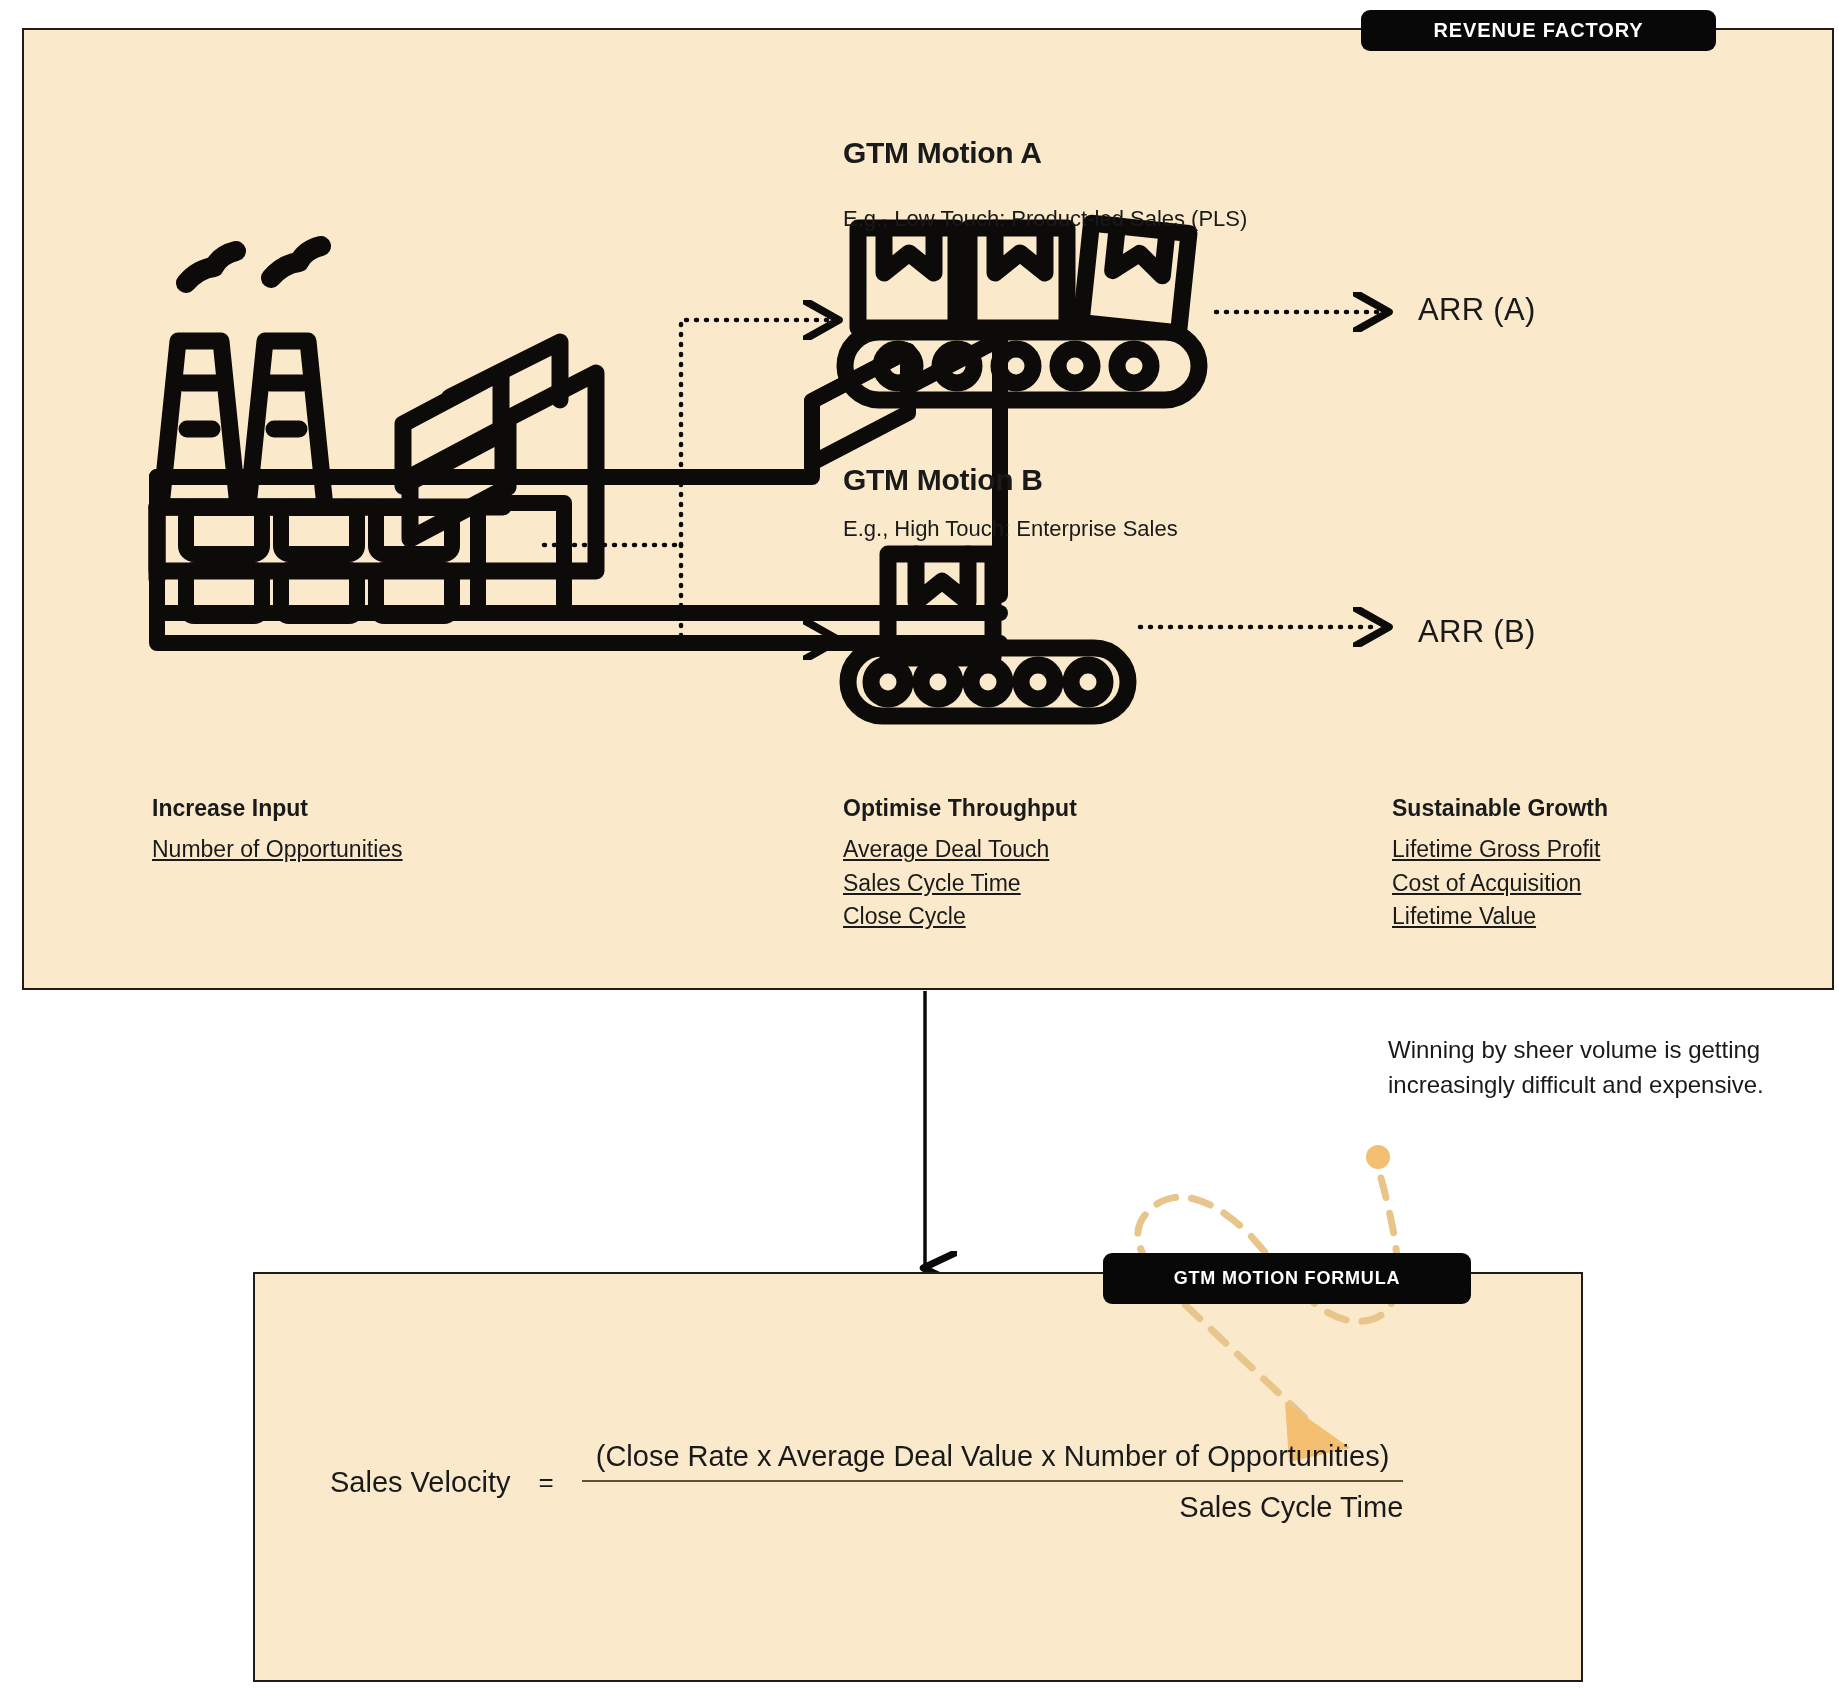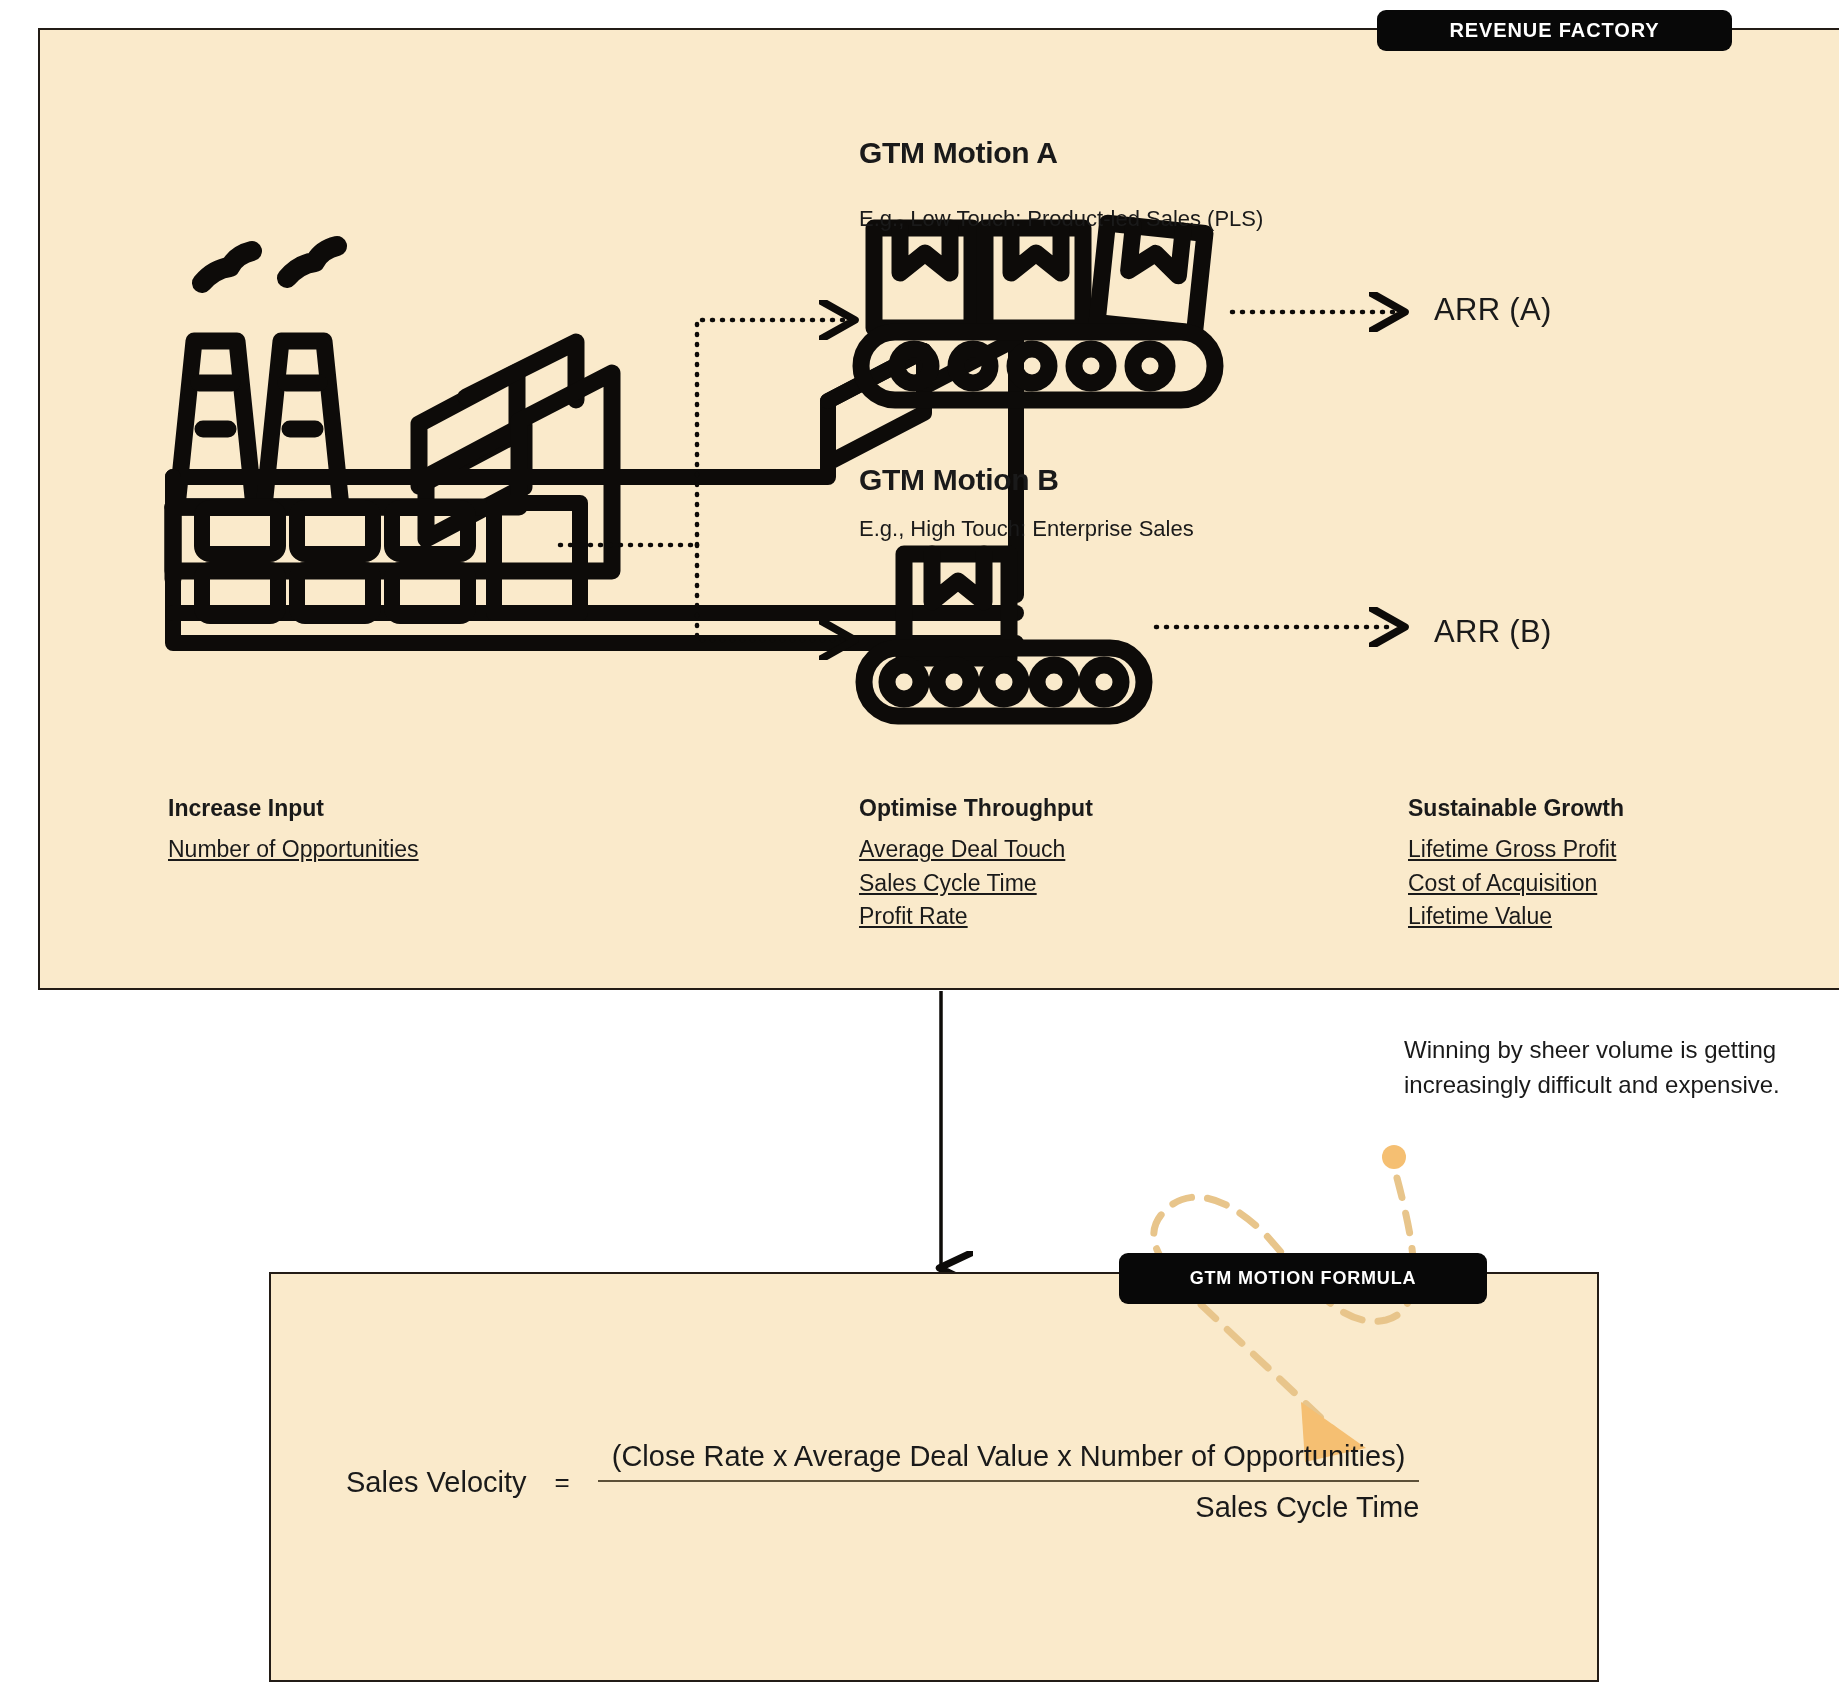--- a/index.html
+++ b/index.html
@@ -1,19 +1,19 @@
 <!DOCTYPE html>
 <html><head>
 <meta charset="utf-8">
 <style>
   html,body{margin:0;padding:0;background:#ffffff;}
   body{width:1839px;height:1708px;position:relative;overflow:hidden;
        font-family:"Liberation Sans", sans-serif;color:#1a1a1a;}
 
-  .canvas{position:absolute;inset:0;margin-left:16px;}
+  .canvas{position:absolute;inset:0;}
 
   
   .panel{position:absolute;background:#FAEACB;border:2px solid #231c16;box-sizing:border-box;}
   #revenue-panel{left:22px;top:28px;width:1812px;height:962px;}
   #formula-panel{left:253px;top:1272px;width:1330px;height:410px;}
 
   
   .badge{position:absolute;background:#080808;color:#ffffff;border-radius:9px;
          font-weight:bold;letter-spacing:.045em;display:flex;align-items:center;
          justify-content:center;box-sizing:border-box;}
@@ -170,21 +170,21 @@
 
   <div class="col" id="col-input">
     <div class="hd">Increase Input</div>
     <div class="ln">Number of Opportunities</div>
   </div>
 
   <div class="col" id="col-through">
     <div class="hd">Optimise Throughput</div>
     <div class="ln">Average Deal Touch</div>
     <div class="ln">Sales Cycle Time</div>
-    <div class="ln">Profit Rate</div>
+    <div class="ln">Close Cycle</div>
   </div>
 
   <div class="col" id="col-growth">
     <div class="hd">Sustainable Growth</div>
     <div class="ln">Lifetime Gross Profit</div>
     <div class="ln">Cost of Acquisition</div>
     <div class="ln">Lifetime Value</div>
   </div>
 
   <svg width="1839" height="1708" aria-hidden="true">

